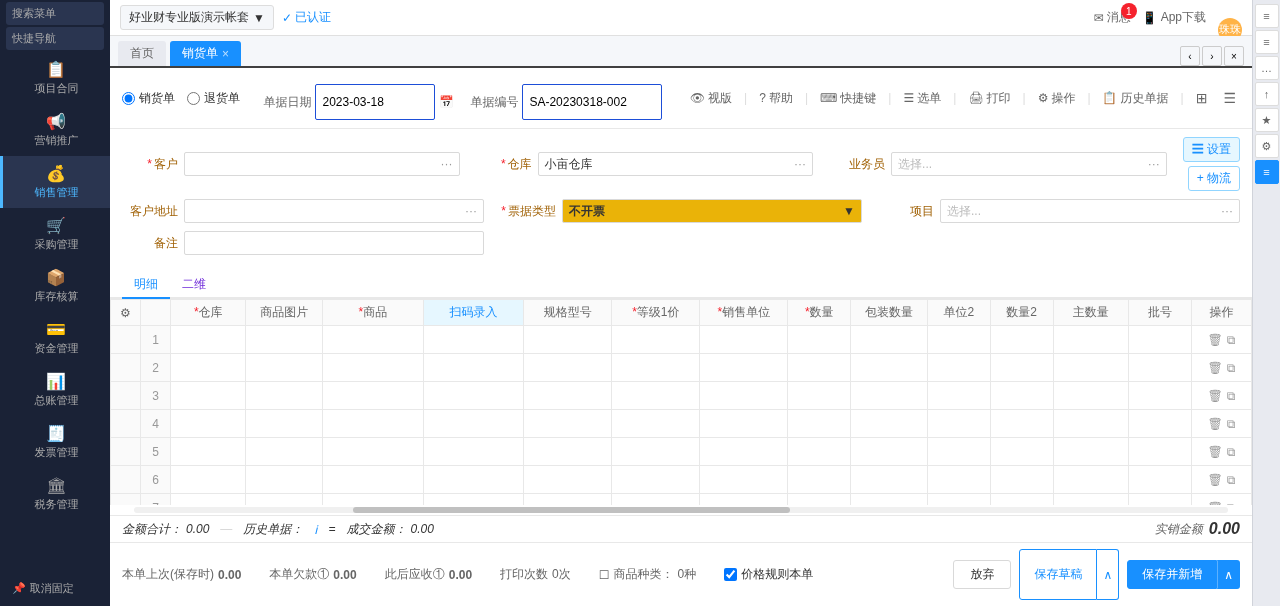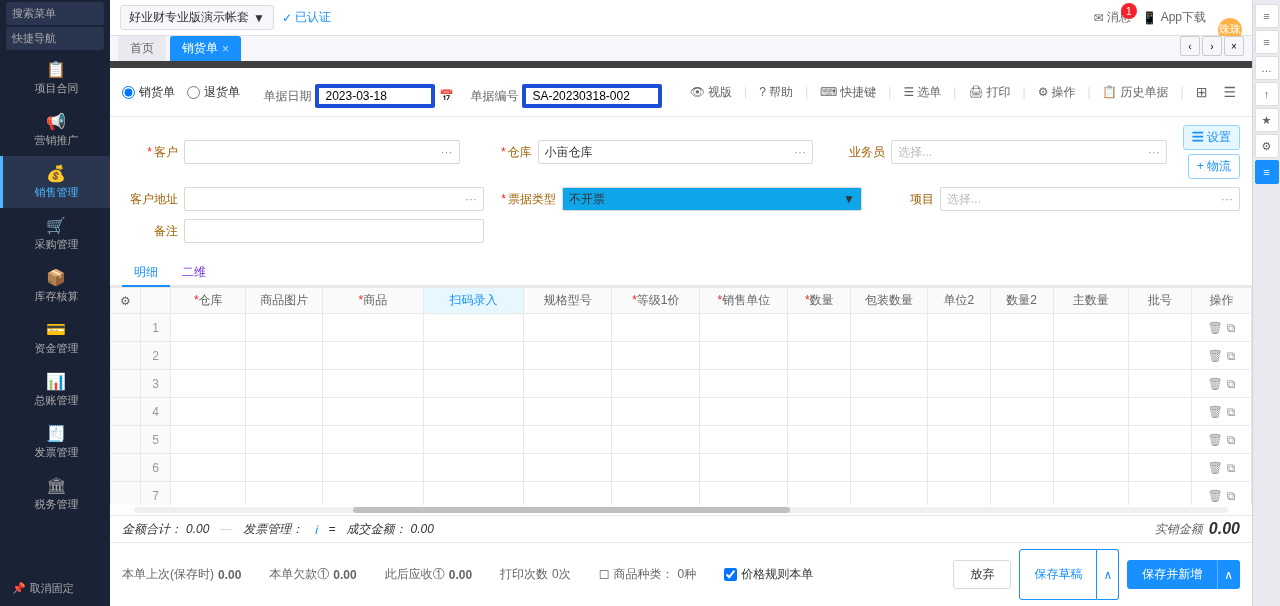--- a/index.html
+++ b/index.html
@@ -25,21 +25,21 @@
     .topbar { height: 36px; background: #fff; display: flex; align-items: center; padding: 0 10px; border-bottom: 1px solid #e0e0e0; justify-content: space-between; }
     .topbar-left { display: flex; align-items: center; gap: 8px; }
     .company-select { background: #f5f7fa; border: 1px solid #ddd; border-radius: 3px; padding: 3px 8px; font-size: 12px; color: #333; cursor: pointer; display: flex; align-items: center; gap: 4px; }
     .certified-badge { color: #1890ff; font-size: 12px; display: flex; align-items: center; gap: 3px; }
     .topbar-right { display: flex; align-items: center; gap: 12px; }
     .topbar-icon-btn { display: flex; align-items: center; gap: 3px; cursor: pointer; color: #666; font-size: 12px; position: relative; }
     .badge { background: #f5222d; color: #fff; border-radius: 50%; width: 16px; height: 16px; font-size: 10px; display: flex; align-items: center; justify-content: center; position: absolute; top: -6px; right: -6px; }
     .avatar { width: 24px; height: 24px; border-radius: 50%; background: #ffb347; display: flex; align-items: center; justify-content: center; color: #fff; font-size: 11px; margin-top: 24px; }
 
     
-    .tabbar { height: 32px; background: #f5f7fa; display: flex; align-items: flex-start; padding: 0 8px; border-bottom: 7px solid #404040; gap: 4px; }
+    .tabbar { height: 32px; background: #f5f7fa; display: flex; align-items: flex-end; padding: 0 8px; border-bottom: 2px solid #404040; gap: 4px; }
     .tab-item { padding: 4px 12px; font-size: 12px; cursor: pointer; color: #666; border-radius: 3px 3px 0 0; background: #e8eaf0; }
     .tab-item.active { background: #1890ff; color: #fff; display: flex; align-items: center; gap: 4px; }
     .tab-close { cursor: pointer; opacity: 0.7; }
     .tab-nav { margin-left: auto; display: flex; gap: 4px; }
     .tab-nav-btn { background: none; border: 1px solid #ccc; border-radius: 2px; width: 20px; height: 20px; cursor: pointer; font-size: 10px; display: flex; align-items: center; justify-content: center; }
 
     
     .content { flex: 1; background: #fff; overflow: hidden; display: flex; flex-direction: column; }
     .content-header { padding: 8px 12px; border-bottom: 1px solid #e8e8e8; background: #fff; }
     .radio-group { display: flex; gap: 12px; align-items: center; font-size: 12px; }
@@ -51,22 +51,22 @@
     .toolbar-sep { color: #ddd; }
 
     
     .form-body { padding: 8px 12px; background: #fff; }
     .form-row { display: flex; align-items: center; gap: 16px; margin-bottom: 8px; }
     .form-field { display: flex; align-items: center; gap: 6px; flex: 1; }
     .form-label { color: #a16207; font-size: 12px; white-space: nowrap; min-width: 56px; text-align: right; }
     .form-label.required::before { content: '*'; color: #f5222d; margin-right: 2px; }
     .form-input { flex: 1; border: 1px solid #d9d9d9; border-radius: 2px; padding: 3px 6px; font-size: 12px; height: 24px; background: #fff; min-width: 120px; display: flex; align-items: center; color: #333; position: relative; }
     .form-input .more-btn { margin-left: auto; color: #999; cursor: pointer; }
-    .form-select { flex: 1; border: 1px solid #d9d9d9; border-radius: 2px; padding: 3px 6px; font-size: 12px; height: 24px; background: #0ea5e9; min-width: 120px; display: flex; align-items: center; justify-content: space-between; }
-    .form-input-box { flex: 1; border: 4px solid #1d4ed8; border-radius: 2px; padding: 2px 6px; font-size: 12px; height: 24px; min-width: 120px; }
+    .form-select { flex: 1; border: 1px solid #d9d9d9; border-radius: 2px; padding: 3px 6px; font-size: 12px; height: 24px; background: #eab308; min-width: 120px; display: flex; align-items: center; justify-content: space-between; font-weight: bold; }
+    .form-input-box { flex: 1; border: 1px solid #1d4ed8; border-radius: 2px; padding: 2px 6px; font-size: 12px; height: 36px; min-width: 120px; }
     .note-row { display: flex; align-items: center; gap: 6px; margin-bottom: 6px; }
     .note-input { border: 1px solid #d9d9d9; border-radius: 2px; padding: 3px 6px; font-size: 12px; height: 24px; width: 300px; }
     .btn-set { background: #e6f7ff; color: #1890ff; border: 1px solid #91d5ff; border-radius: 3px; padding: 3px 8px; cursor: pointer; font-size: 12px; }
     .btn-add { background: #fff; color: #1890ff; border: 1px solid #91d5ff; border-radius: 3px; padding: 3px 8px; cursor: pointer; font-size: 12px; }
 
     
     .body-tabs { display: flex; gap: 0; border-bottom: 2px solid #e8e8e8; padding: 0 12px; margin-top: 3px; }
     .body-tab { padding: 4px 12px; font-size: 12px; cursor: pointer; color: #6d28d9; border-bottom: 2px solid transparent; margin-bottom: -2px; }
     .body-tab.active { color: #1890ff; border-bottom: 2px solid #1890ff; font-weight: 500; }
 
@@ -578,21 +578,21 @@
     </div>
 
     <div class="bottom-bar">
       <div class="summary-row">
         <div class="summary-item">
           <span>金额合计：</span>
           <span>0.00</span>
         </div>
         <span class="summary-sep">—</span>
         <div class="summary-item">
-          <span>发票管理：</span>
+          <span>历史单据：</span>
         </div>
         <div style="display:flex;align-items:center;gap:4px;">
           <span style="color:#1890ff;cursor:pointer;">ℹ</span>
         </div>
         <span>=</span>
         <div class="summary-item">
           <span>成交金额：</span>
           <span>0.00</span>
         </div>
         <div class="realamt" style="margin-left:auto;">

